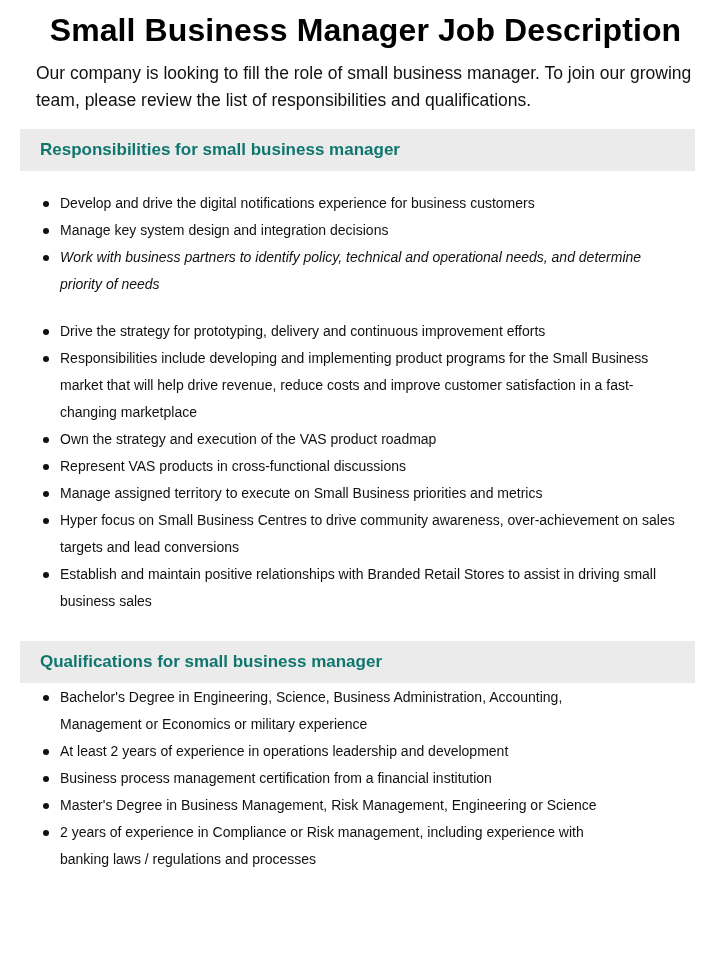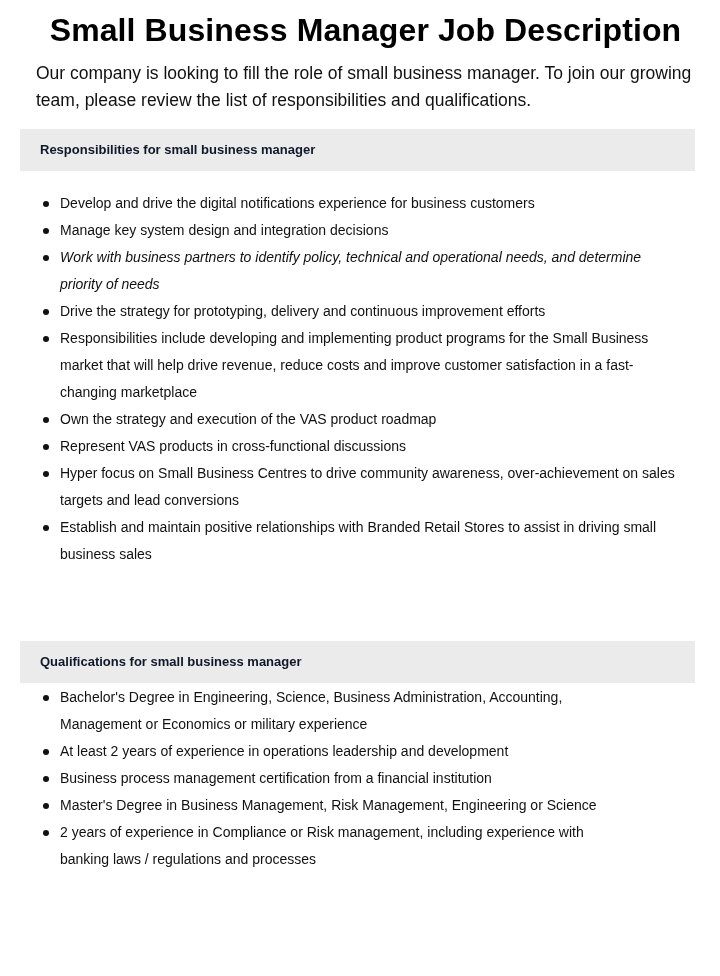--- a/index.html
+++ b/index.html
@@ -43,24 +43,24 @@
       color: #111;
     }
     .section-header {
       position: absolute;
       left: 20px;
       width: 675px;
       height: 42px;
       background: #ebebeb;
       box-sizing: border-box;
       padding-left: 20px;
-      font-size: 13px;
+      font-size: 17px;
       font-weight: bold;
       line-height: 42px;
-      color: #0f172a;
+      color: #0f766e;
       margin: 0;
     }
     .list {
       position: absolute;
       left: 0;
       margin: 0;
       padding: 0;
       list-style: none;
       width: 700px;
     }
@@ -105,33 +105,37 @@
     <li>
       <span class="bullet"></span>
       <span class="text">Manage key system design and integration decisions</span>
     </li>
     <li>
       <span class="bullet"></span>
       <span class="text" style="width:600px;font-style:italic;">Work with business partners to identify policy, technical and operational needs, and determine priority of needs</span>
     </li>
     <li>
       <span class="bullet"></span>
-      <span class="text" style="width:610px;">Drive the strategy for prototyping, delivery and continuous improvement efforts</span>
+      <span class="text" style="width:610px;margin-top:20px;">Drive the strategy for prototyping, delivery and continuous improvement efforts</span>
     </li>
     <li>
       <span class="bullet"></span>
       <span class="text" style="width:625px;">Responsibilities include developing and implementing product programs for the Small Business market that will help drive revenue, reduce costs and improve customer satisfaction in a fast-changing marketplace</span>
     </li>
     <li>
       <span class="bullet"></span>
       <span class="text">Own the strategy and execution of the VAS product roadmap</span>
     </li>
     <li>
       <span class="bullet"></span>
       <span class="text">Represent VAS products in cross-functional discussions</span>
+    </li>
+    <li>
+      <span class="bullet"></span>
+      <span class="text" style="width:645px;">Manage assigned territory to execute on Small Business priorities and metrics</span>
     </li>
     <li>
       <span class="bullet"></span>
       <span class="text" style="width:630px;">Hyper focus on Small Business Centres to drive community awareness, over-achievement on sales targets and lead conversions</span>
     </li>
     <li>
       <span class="bullet"></span>
       <span class="text" style="width:615px;">Establish and maintain positive relationships with Branded Retail Stores to assist in driving small business sales</span>
     </li>
   </ul>

